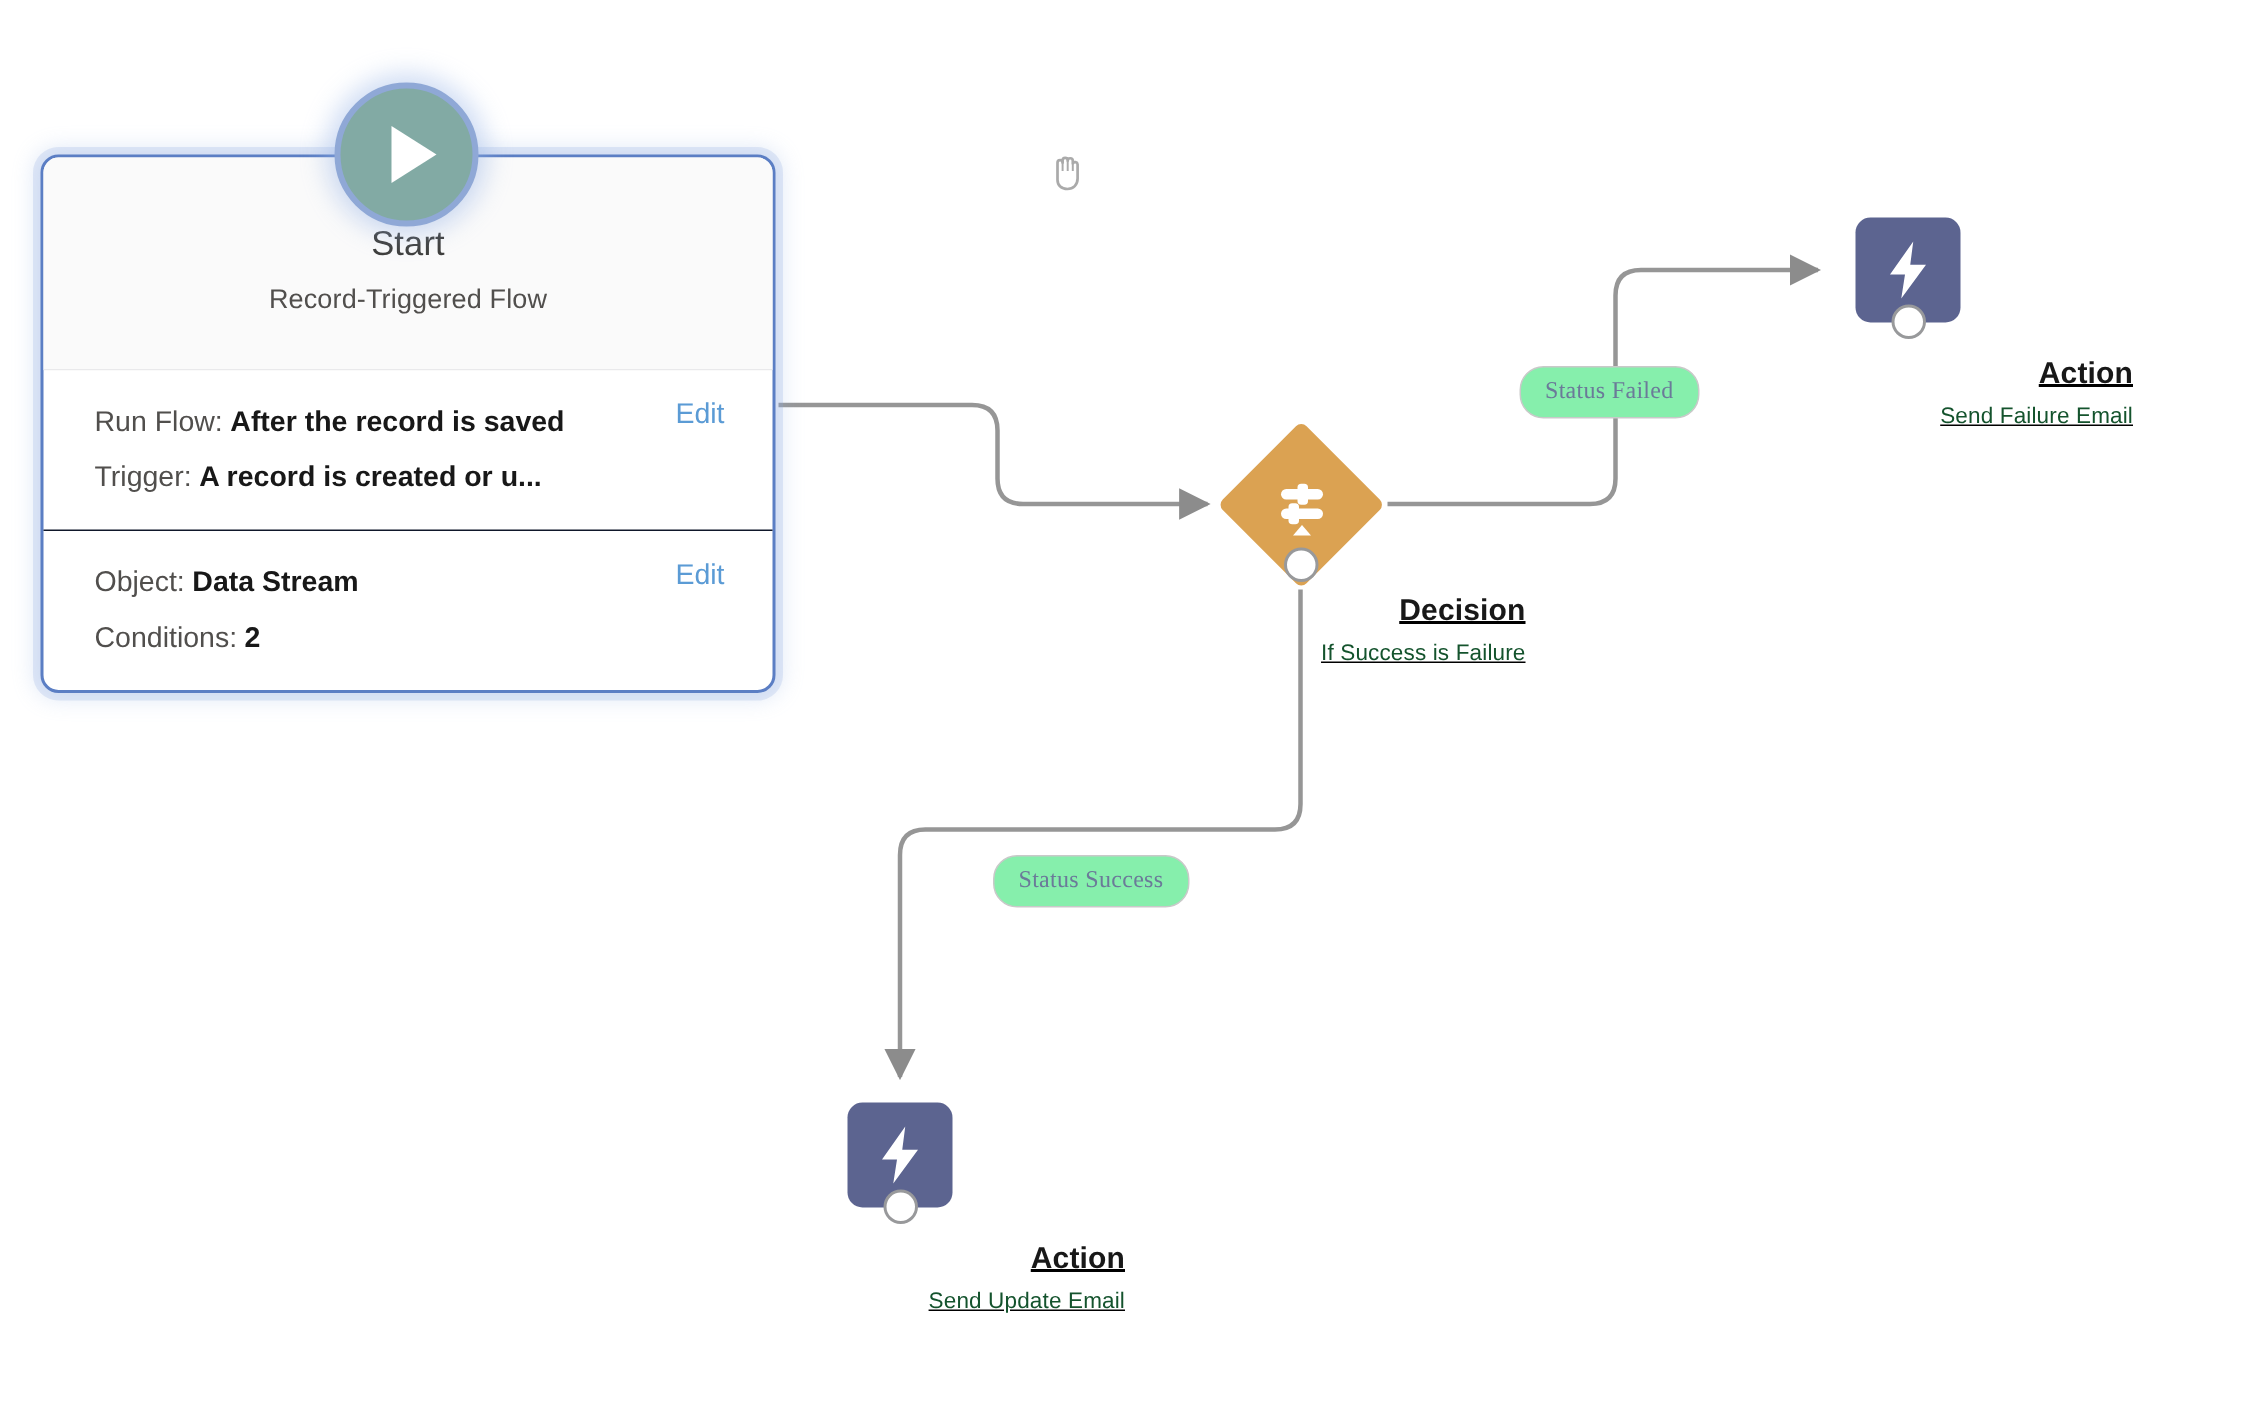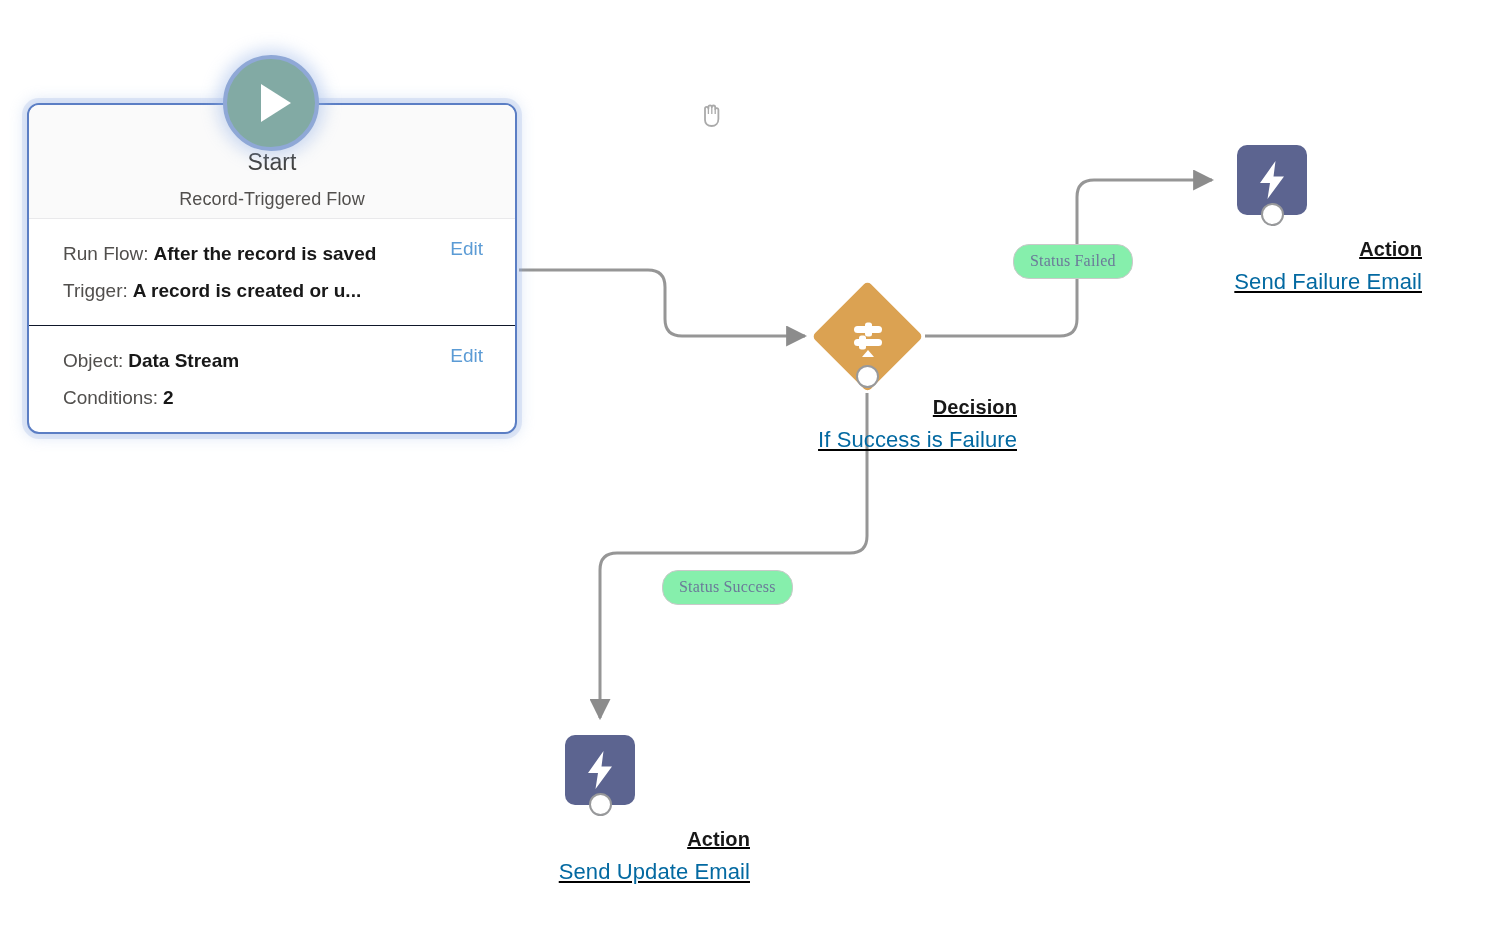--- a/index.html
+++ b/index.html
@@ -38,21 +38,21 @@
     width: 490px;
     border: 2px solid #5b7ec4;
     border-radius: 12px;
     background: #ffffff;
     box-shadow: 0 0 0 5px rgba(140,170,225,0.22), 0 0 14px 4px rgba(150,180,230,0.30);
     box-sizing: border-box;
   }
   .start-header {
     background: #fafafa;
     border-radius: 10px 10px 0 0;
-    padding: 44px 0 8px 0;
+    padding: 44px 0 36px 0;
     text-align: center;
     border-bottom: 1px solid #e9e9eb;
   }
   .start-title {
     font-size: 23px;
     color: #3e3e3c;
     line-height: 1.2;
     letter-spacing: .1px;
   }
   .start-subtitle {
@@ -156,22 +156,22 @@
     pointer-events: none;
     text-decoration: underline;
   }
   .node-label .n-title {
     font-size: 20px;
     font-weight: 700;
     color: #181818;
     letter-spacing: .1px;
   }
   .node-label .n-sub {
-    font-size: 22px;
-    color: #0369a1;
+    font-size: 15px;
+    color: #14532d;
     margin-top: 8px;
     letter-spacing: .1px;
   }
 
   
   .action-node {
     position: absolute;
     width: 70px;
     height: 70px;
     border-radius: 10px;

